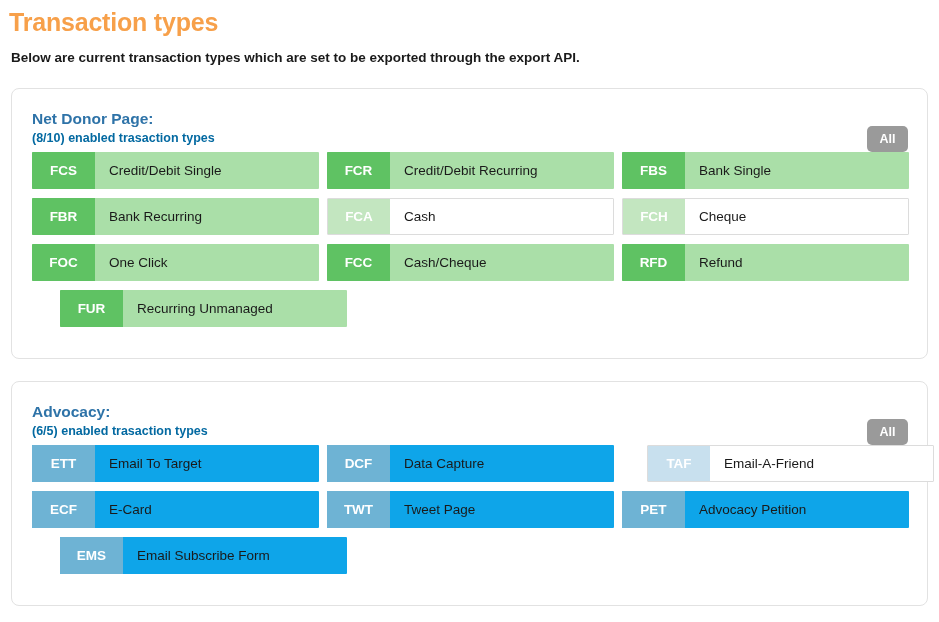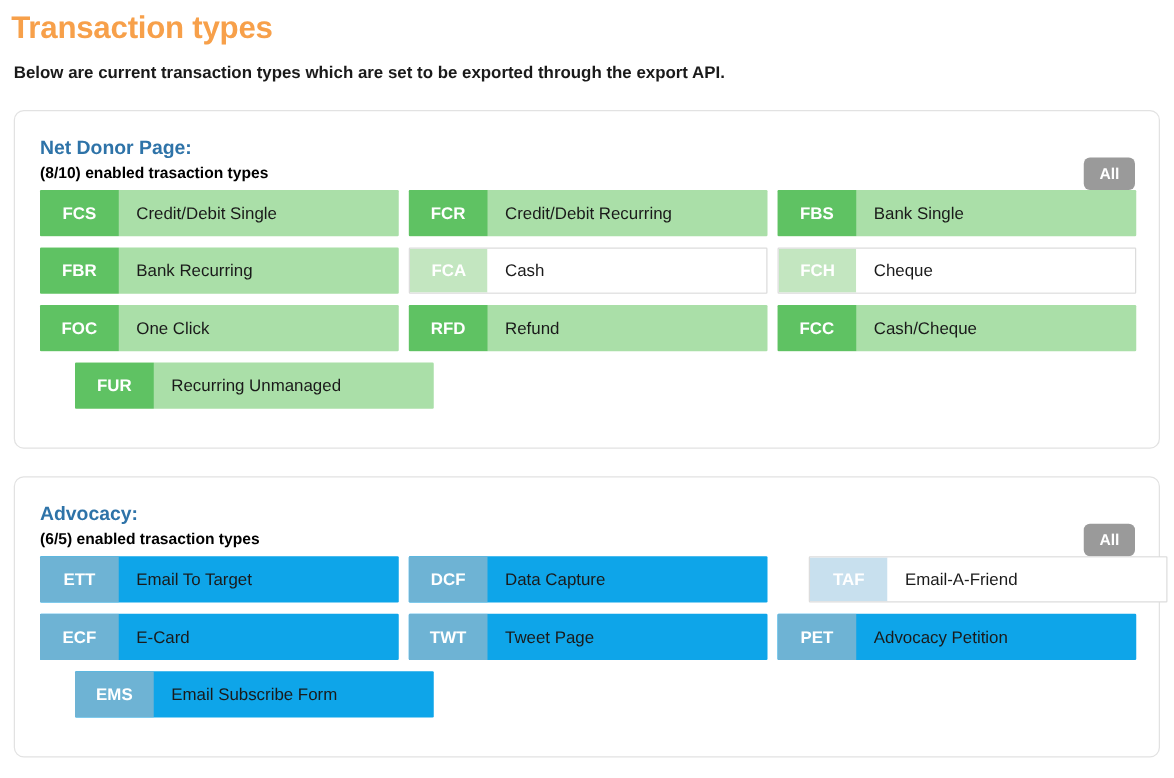--- a/index.html
+++ b/index.html
@@ -61,21 +61,21 @@
     font-weight: bold;
     color: #2e73a8;
     line-height: 19px;
   }
   .group-sub {
     position: absolute;
     left: 20px;
     top: 41px;
     font-size: 12.5px;
     font-weight: bold;
-    color: #000000;
+    color: #0369a1;
     line-height: 16px;
   }
   .all-btn {
     position: absolute;
     right: 19px;
     top: 37px;
     width: 41px;
     height: 26px;
     background: #9a9a9a;
     border: none;
@@ -194,26 +194,26 @@
             <div class="code">FCH</div>
             <div class="label">Cheque</div>
           </div>
         </div>
         <div class="chip-row">
           <div class="chip green on">
             <div class="code">FOC</div>
             <div class="label">One Click</div>
           </div>
           <div class="chip green on">
+            <div class="code">FCC</div>
+            <div class="label">Cash/Cheque</div>
+          </div>
+          <div class="chip green on">
             <div class="code">RFD</div>
             <div class="label">Refund</div>
-          </div>
-          <div class="chip green on">
-            <div class="code">FCC</div>
-            <div class="label">Cash/Cheque</div>
           </div>
         </div>
         <div class="chip-row">
           <div class="chip green on">
             <div class="code">FUR</div>
             <div class="label">Recurring Unmanaged</div>
           </div>
           <div class="chip spacer"></div>
           <div class="chip spacer"></div>
         </div>

